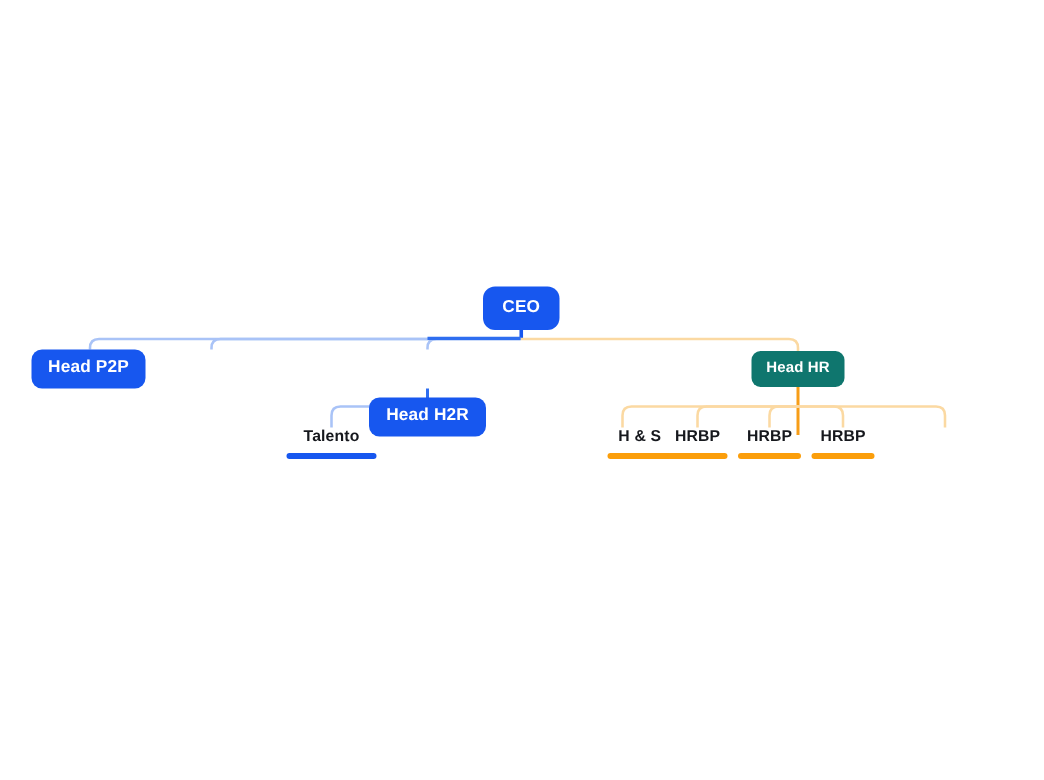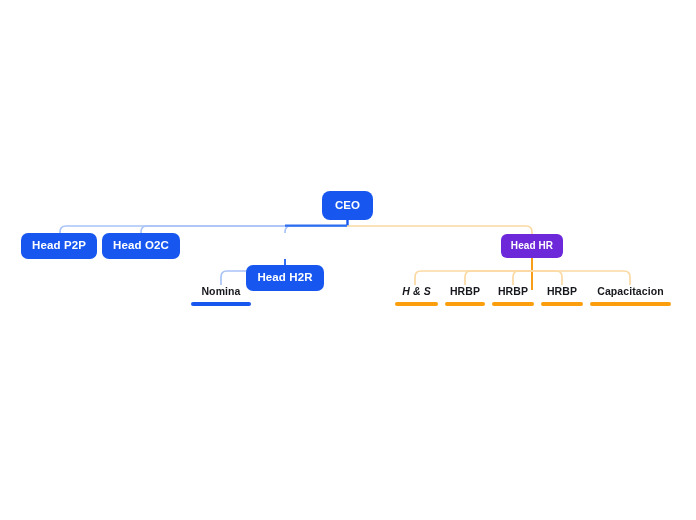--- a/index.html
+++ b/index.html
@@ -40,21 +40,21 @@
     color: #ffffff;
     font-weight: bold;
     white-space: nowrap;
     letter-spacing: 0.1px;
     line-height: 1;
   }
   .node-box.blue {
     background: #1757ef;
   }
   .node-box.orange {
-    background: #6d28d9;
+    background: #0f766e;
   }
   .node-ceo {
     left: 322px;
     top: 191px;
     width: 51px;
     height: 29px;
     font-size: 11.5px;
     border-radius: 8px;
   }
   .node-l1 {
@@ -87,21 +87,21 @@
   .leaf-bar {
     height: 4px;
     border-radius: 2px;
     margin-top: 4px;
   }
   .leaf-bar.blue   { background: #1757ef; }
   .leaf-bar.orange { background: #fb9e0b; }
 
   .leaf-nomina    { left: 191px; top: 285px; width: 60px; }
   .leaf-atraccion { left: 255px; top: 285px; width: 125px; }
-  .leaf-hs        { left: 395px; top: 285px; width: 43px; font-style: italic; }
+  .leaf-hs        { left: 405px; top: 285px; width: 43px; }
   .leaf-hrbp1     { left: 445px; top: 285px; width: 40px; }
   .leaf-hrbp2     { left: 492px; top: 285px; width: 42px; }
   .leaf-hrbp3     { left: 541px; top: 285px; width: 42px; }
   .leaf-capac     { left: 590px; top: 285px; width: 81px; }
 </style>
 </head>
 <body>
 
 <div id="canvas">
 
@@ -129,28 +129,27 @@
     <path d="M532 271 L471 271 Q465 271 465 277 L465 285" stroke="#fbd9a2" stroke-width="1.7" stroke-linejoin="round"></path>
     <path d="M532 271 L519 271 Q513 271 513 277 L513 285" stroke="#fbd9a2" stroke-width="1.7" stroke-linejoin="round"></path>
     <path d="M532 271 L556 271 Q562 271 562 277 L562 285" stroke="#fbd9a2" stroke-width="1.7" stroke-linejoin="round"></path>
     <path d="M532 271 L624 271 Q630 271 630 277 L630 285" stroke="#fbd9a2" stroke-width="1.7" stroke-linejoin="round"></path>
   </svg>
 
   <div class="node-box blue node-ceo">CEO</div>
 
   <div class="node-box blue node-l1 node-p2p">Head P2P</div>
 
-  <div class="node-box blue node-l1 node-o2c">Head O2C</div>
 
   <div class="node-box blue node-l1 node-h2r">Head H2R</div>
 
   <div class="node-box orange node-hr">Head HR</div>
 
   <div class="leaf leaf-nomina">
-    <div class="leaf-label">Nomina</div>
+    <div class="leaf-label">Talento</div>
     <div class="leaf-bar blue"></div>
   </div>
 
 
   <div class="leaf leaf-hs">
     <div class="leaf-label">H &amp; S</div>
     <div class="leaf-bar orange"></div>
   </div>
 
   <div class="leaf leaf-hrbp1">
@@ -161,18 +160,14 @@
   <div class="leaf leaf-hrbp2">
     <div class="leaf-label">HRBP</div>
     <div class="leaf-bar orange"></div>
   </div>
 
   <div class="leaf leaf-hrbp3">
     <div class="leaf-label">HRBP</div>
     <div class="leaf-bar orange"></div>
   </div>
 
-  <div class="leaf leaf-capac">
-    <div class="leaf-label">Capacitacion</div>
-    <div class="leaf-bar orange"></div>
-  </div>
 
 </div>
 
 </body></html>

